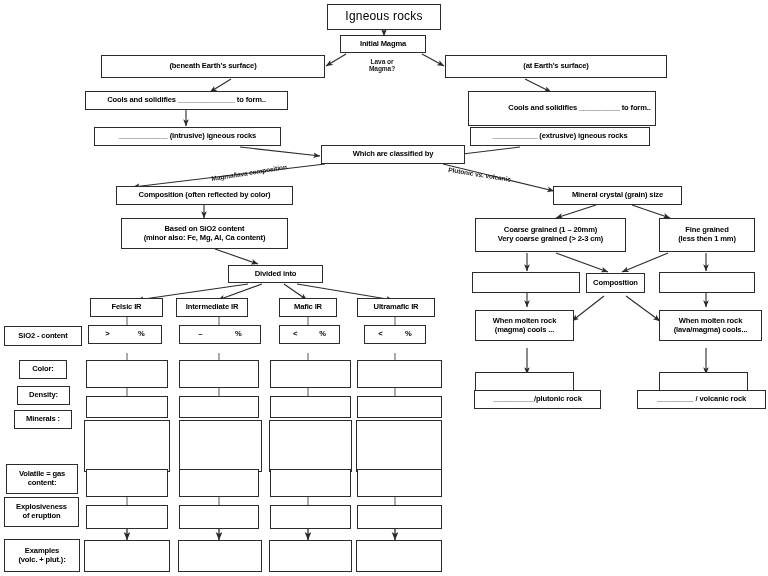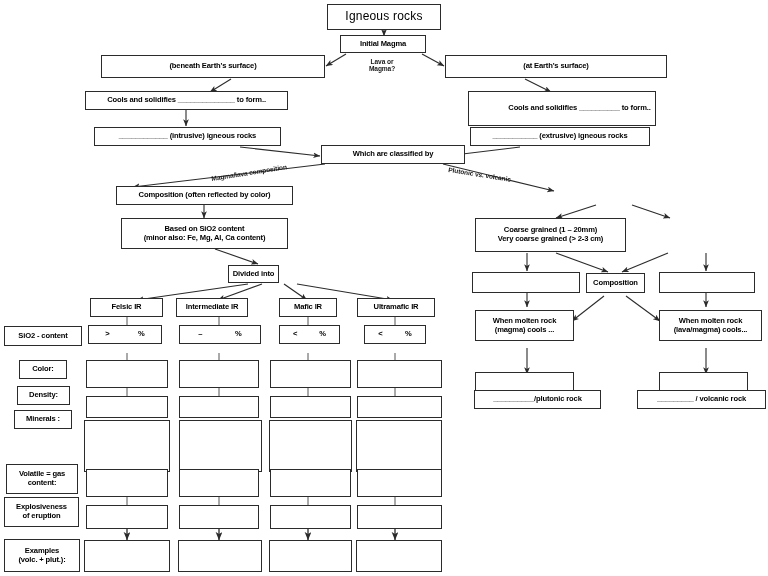--- a/index.html
+++ b/index.html
@@ -194,28 +194,33 @@
   <div class="edge-label rot-left" style="left:212px; top:175px;">Magma/lava composition</div>
   <div class="edge-label rot-right" style="left:449px; top:166px;">Plutonic vs. volcanic</div>
 
   <div class="node" style="left:116px; top:186px; width:177px; height:19px;">Composition (often reflected by color)</div>
 
   <div class="node" style="left:121px; top:218px; width:167px; height:31px; flex-direction:column;">
     <div>Based on SiO2 content</div>
     <div>(minor also: Fe, Mg, Al, Ca content)</div>
   </div>
 
-  <div class="node" style="left:228px; top:265px; width:51px; height:18px;">Divided into</div>
-
+  <div class="node" style="left:228px; top:265px; width:95px; height:18px;">Divided into</div>
+
+  <div class="node" style="left:553px; top:186px; width:129px; height:19px;">Mineral crystal (grain) size</div>
 
   <div class="node" style="left:475px; top:218px; width:151px; height:34px; flex-direction:column;">
     <div>Coarse grained (1 – 20mm)</div>
     <div>Very coarse grained (&gt; 2-3 cm)</div>
   </div>
 
+  <div class="node" style="left:659px; top:218px; width:96px; height:34px; flex-direction:column;">
+    <div>Fine grained</div>
+    <div>(less then 1 mm)</div>
+  </div>
 
   <div class="node blank" style="left:472px; top:272px; width:108px; height:21px;"></div>
   <div class="node blank" style="left:659px; top:272px; width:96px; height:21px;"></div>
 
   <div class="node" style="left:586px; top:273px; width:59px; height:20px;">Composition</div>
 
   <div class="node" style="left:475px; top:310px; width:99px; height:31px; flex-direction:column;">
     <div>When molten rock</div>
     <div>(magma) cools ...</div>
   </div>

